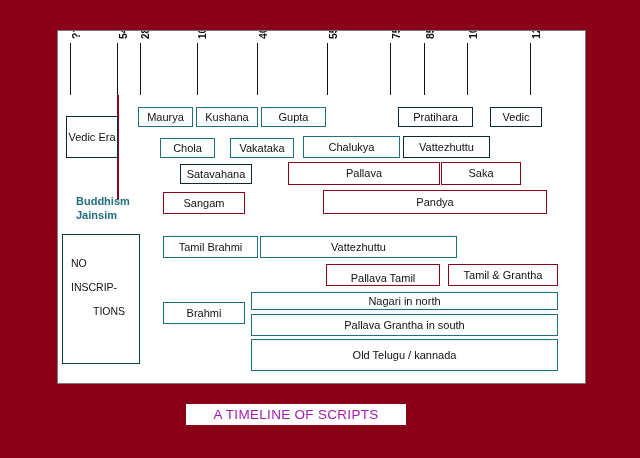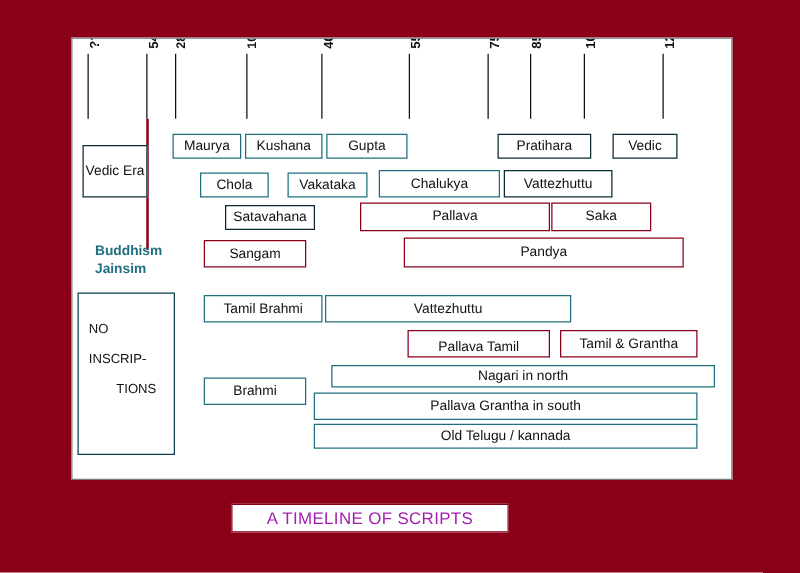--- a/index.html
+++ b/index.html
@@ -207,27 +207,27 @@
     <div class="box maroon" style="left:268px; top:233px; width:114px; height:22px;align-items:flex-end;">
       <span>Pallava Tamil</span>
     </div>
     <div class="box maroon" style="left:390px; top:233px; width:110px; height:22px;">
       <span>Tamil &amp; Grantha</span>
     </div>
 
     <div class="box teal" style="left:105px; top:271px; width:82px; height:22px;">
       <span>Brahmi</span>
     </div>
-    <div class="box teal" style="left:207px; top:261px; width:307px; height:18px;">
+    <div class="box teal" style="left:193px; top:261px; width:307px; height:18px;">
       <span>Nagari in north</span>
     </div>
     <div class="box teal" style="left:193px; top:283px; width:307px; height:22px;">
       <span>Pallava Grantha in south</span>
     </div>
-    <div class="box teal" style="left:193px; top:308px; width:307px; height:20px;">
+    <div class="box teal" style="left:193px; top:308px; width:307px; height:32px;">
       <span>Old  Telugu / kannada</span>
     </div>
 
   </div>
 
   <div class="title-box">
     <span>A TIMELINE OF SCRIPTS</span>
   </div>
 
 </div>

